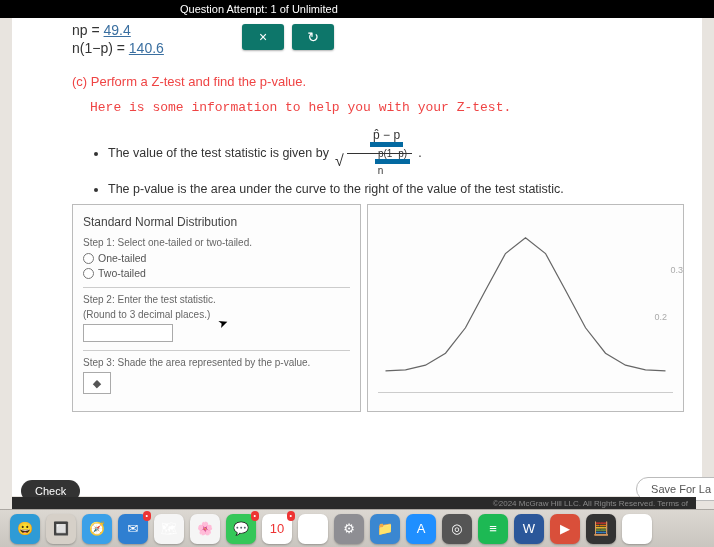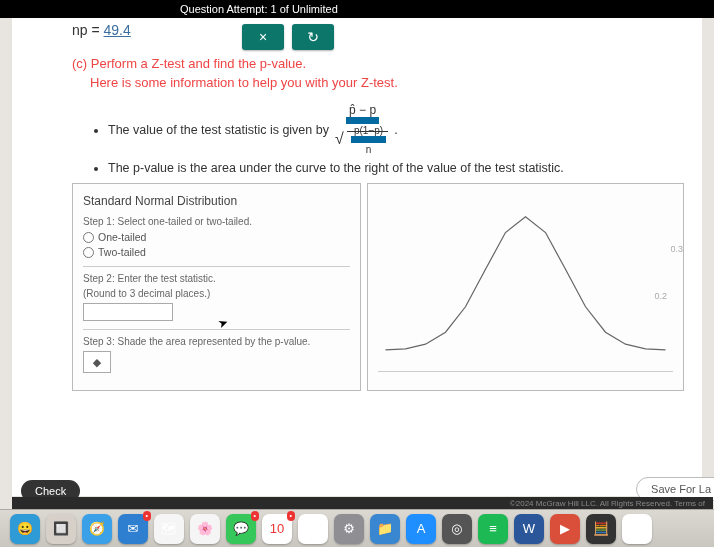--- a/index.html
+++ b/index.html
@@ -26,29 +26,29 @@
   .eq-line { font-size: 14px; color: #333; margin-bottom: 2px; }
   .eq-line .val { color: #3a6fa0; text-decoration: underline; }
   .btn-row { position: absolute; top: 6px; left: 230px; display: flex; gap: 8px; }
   .icon-btn {
     width: 42px; height: 26px; background: #0d766a; color: #fff;
     display: flex; align-items: center; justify-content: center;
     border-radius: 3px; font-size: 14px; cursor: pointer;
     box-shadow: 0 1px 2px rgba(0,0,0,.3);
   }
   .part-c { margin-top: 18px; font-size: 13px; color: #ef4444; }
-  .part-c .sub { margin-left: 18px; margin-top: 4px; }
+  .part-c .sub { margin-left: 18px; margin-top: 11px; font-family: Liberation Mono, monospace; }
   .bullets { margin: 14px 0 8px 36px; font-size: 12.5px; color: #333; }
   .bullets li { margin-bottom: 6px; list-style: disc; }
   .formula-wrap { display: inline-flex; align-items: center; gap: 6px; }
   .fraction {
     display: inline-flex; flex-direction: column; align-items: center;
     font-size: 12px; line-height: 1.1; vertical-align: middle; margin-left: 2px;
   }
-  .fraction .num { border-bottom: 7px solid #0369a1; padding: 0 3px; }
+  .fraction .num { border-bottom: 5px solid #0369a1; padding: 0 3px; margin-left: 24px; }
   .fraction .den { padding-top: 1px; }
   .sqrt { position: relative; padding-left: 10px; }
   .sqrt::before {
     content: "√"; position: absolute; left: -2px; top: -2px; font-size: 16px;
   }
   .sqrt-inner { border-top: 1px solid #333; padding: 0 2px; }
   .panel-row { display: flex; gap: 6px; margin-top: 8px; }
   .left-panel {
     border: 1px solid #bbb; width: 289px; padding: 10px 10px 14px 10px;
     font-size: 11px; color: #555; background: #fdfdfd;
@@ -78,21 +78,21 @@
     position: absolute; left: 9px; bottom: -6px;
     background: #333; color: #fff; font-size: 11px;
     padding: 5px 14px; border-radius: 12px; cursor: pointer;
   }
   .save-btn {
     position: absolute; right: -6px; bottom: 46px;
     background: #fff; border: 1px solid #bbb; border-radius: 14px 0 0 14px;
     padding: 5px 8px 5px 14px; font-size: 11px; color: #555; cursor: pointer;
   }
   .footer-dark {
-    position: absolute; left: 12px; right: 1px; bottom: 34px; height: 16px;
+    position: absolute; left: 12px; right: 18px; bottom: 34px; height: 16px;
     background: #2a2a2a; color: #888; font-size: 8px; text-align: right;
     padding: 2px 8px;
   }
   .dock {
     position: absolute; bottom: 0; left: 0; right: 0; height: 38px;
     background: linear-gradient(#dcd8d2, #c9c5bf);
     display: flex; align-items: center; gap: 6px; padding: 0 10px;
     border-top: 1px solid rgba(0,0,0,.15);
   }
   .dock-icon {
@@ -116,20 +116,24 @@
 
 <div class="top-bar">
   <span>Question Attempt: 1 of Unlimited</span>
 </div>
 
 <div class="content">
 
   <div class="eq-line">
     <span>np =</span>
     <span class="val">49.4</span>
+  </div>
+  <div class="eq-line">
+    <span>n(1−p) =</span>
+    <span class="val">140.6</span>
   </div>
 
   <div class="btn-row">
     <div class="icon-btn">
       <span>×</span>
     </div>
     <div class="icon-btn">
       <span>↻</span>
     </div>
   </div>

